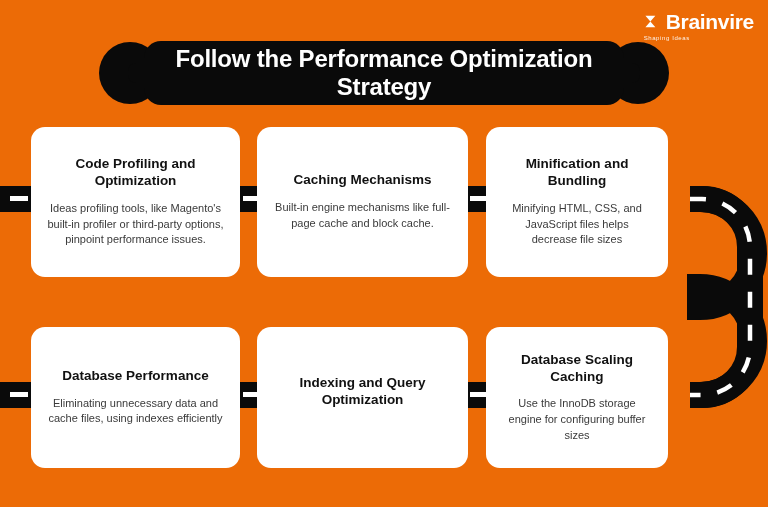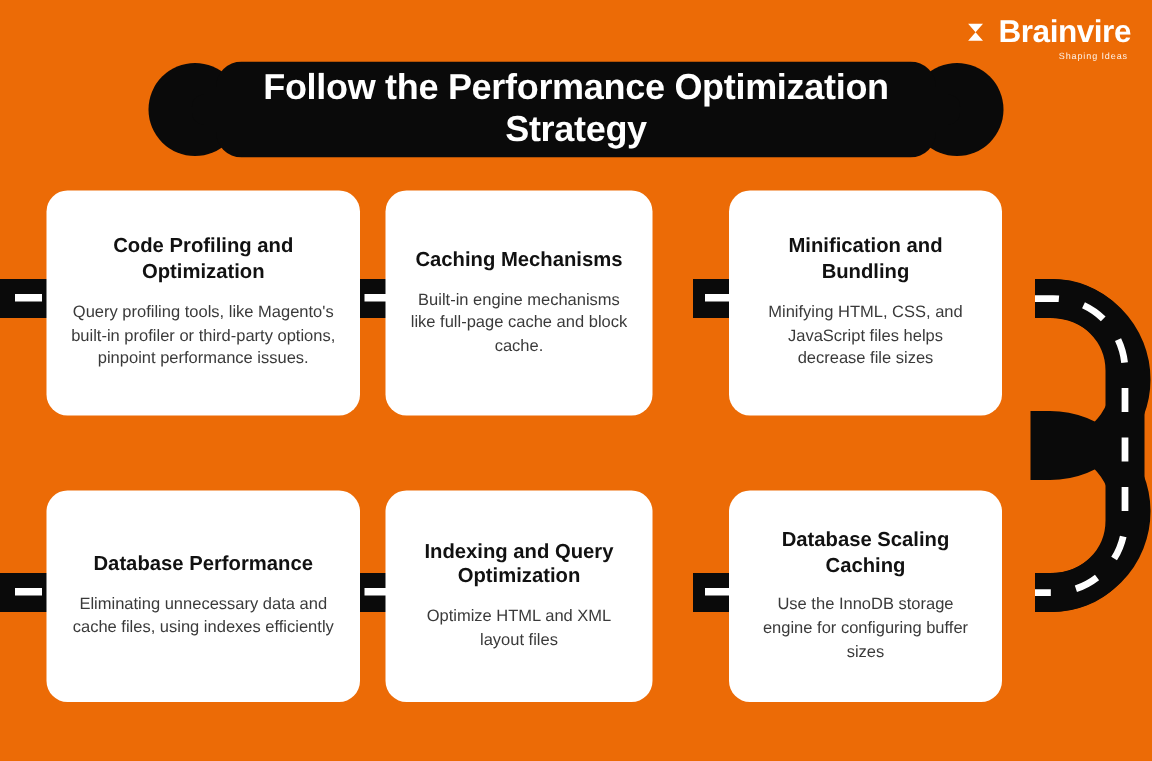--- a/index.html
+++ b/index.html
@@ -21,21 +21,21 @@
     overflow: hidden;
   }
 
   
   #brand {
     position: absolute;
     top: 11px;
     right: 14px;
     display: flex;
     flex-direction: column;
-    align-items: flex-end;
+    align-items: flex-start;
     line-height: 1;
   }
   #brand-row {
     display: flex;
     align-items: center;
     gap: 5px;
   }
   #brand-mark {
     width: 17px;
     height: 17px;
@@ -118,21 +118,21 @@
   .card-body {
     color: #3a3a3a;
     font-size: 11px;
     line-height: 1.42;
     margin: 0;
   }
 
   .card.r1 { top: 127px; height: 150px; }
   .card.r2 { top: 327px; height: 141px; }
   .card.c1 { left: 31px;  width: 209px; }
-  .card.c2 { left: 257px; width: 178px; }
+  .card.c2 { left: 257px; width: 211px; }
   .card.c3 { left: 486px; width: 182px; }
 </style>
 </head>
 <body>
 
 <div id="stage">
 
   <svg id="road-layer" viewBox="0 0 768 507" width="768" height="507" aria-hidden="true">
 
     <rect x="0" y="186" width="36" height="26" fill="#0A0A0A"></rect>
@@ -177,41 +177,40 @@
       <circle cx="540" cy="32" r="31" fill="#0A0A0A"></circle>
       <rect x="514" y="22" width="28" height="20" rx="8" fill="#0A0A0A"></rect>
 
       <rect x="46" y="0" width="480" height="64" rx="17" fill="#0A0A0A"></rect>
     </svg>
     <div id="banner-title">Follow the Performance Optimization Strategy</div>
   </div>
 
   <div class="card r1 c1">
     <p class="card-title">Code Profiling and Optimization</p>
-    <p class="card-body">Query profiling tools, like Magento's built-in profiler or third-party options, pinpoint performance issues.</p>
+    <p class="card-body">Ideas profiling tools, like Magento's built-in profiler or third-party options, pinpoint performance issues.</p>
   </div>
 
   <div class="card r1 c2">
     <p class="card-title">Caching Mechanisms</p>
     <p class="card-body">Built-in engine mechanisms like full-page cache and block cache.</p>
   </div>
 
   <div class="card r1 c3">
     <p class="card-title">Minification and Bundling</p>
     <p class="card-body">Minifying HTML, CSS, and JavaScript files helps decrease file sizes</p>
   </div>
 
   <div class="card r2 c1">
     <p class="card-title">Database Performance</p>
     <p class="card-body">Eliminating unnecessary data and cache files, using indexes efficiently</p>
   </div>
 
   <div class="card r2 c2">
     <p class="card-title">Indexing and Query Optimization</p>
-    <p class="card-body">Optimize HTML and XML layout files</p>
   </div>
 
   <div class="card r2 c3">
     <p class="card-title">Database Scaling Caching</p>
     <p class="card-body">Use the InnoDB storage engine for configuring buffer sizes</p>
   </div>
 
 </div>
 
 </body></html>

